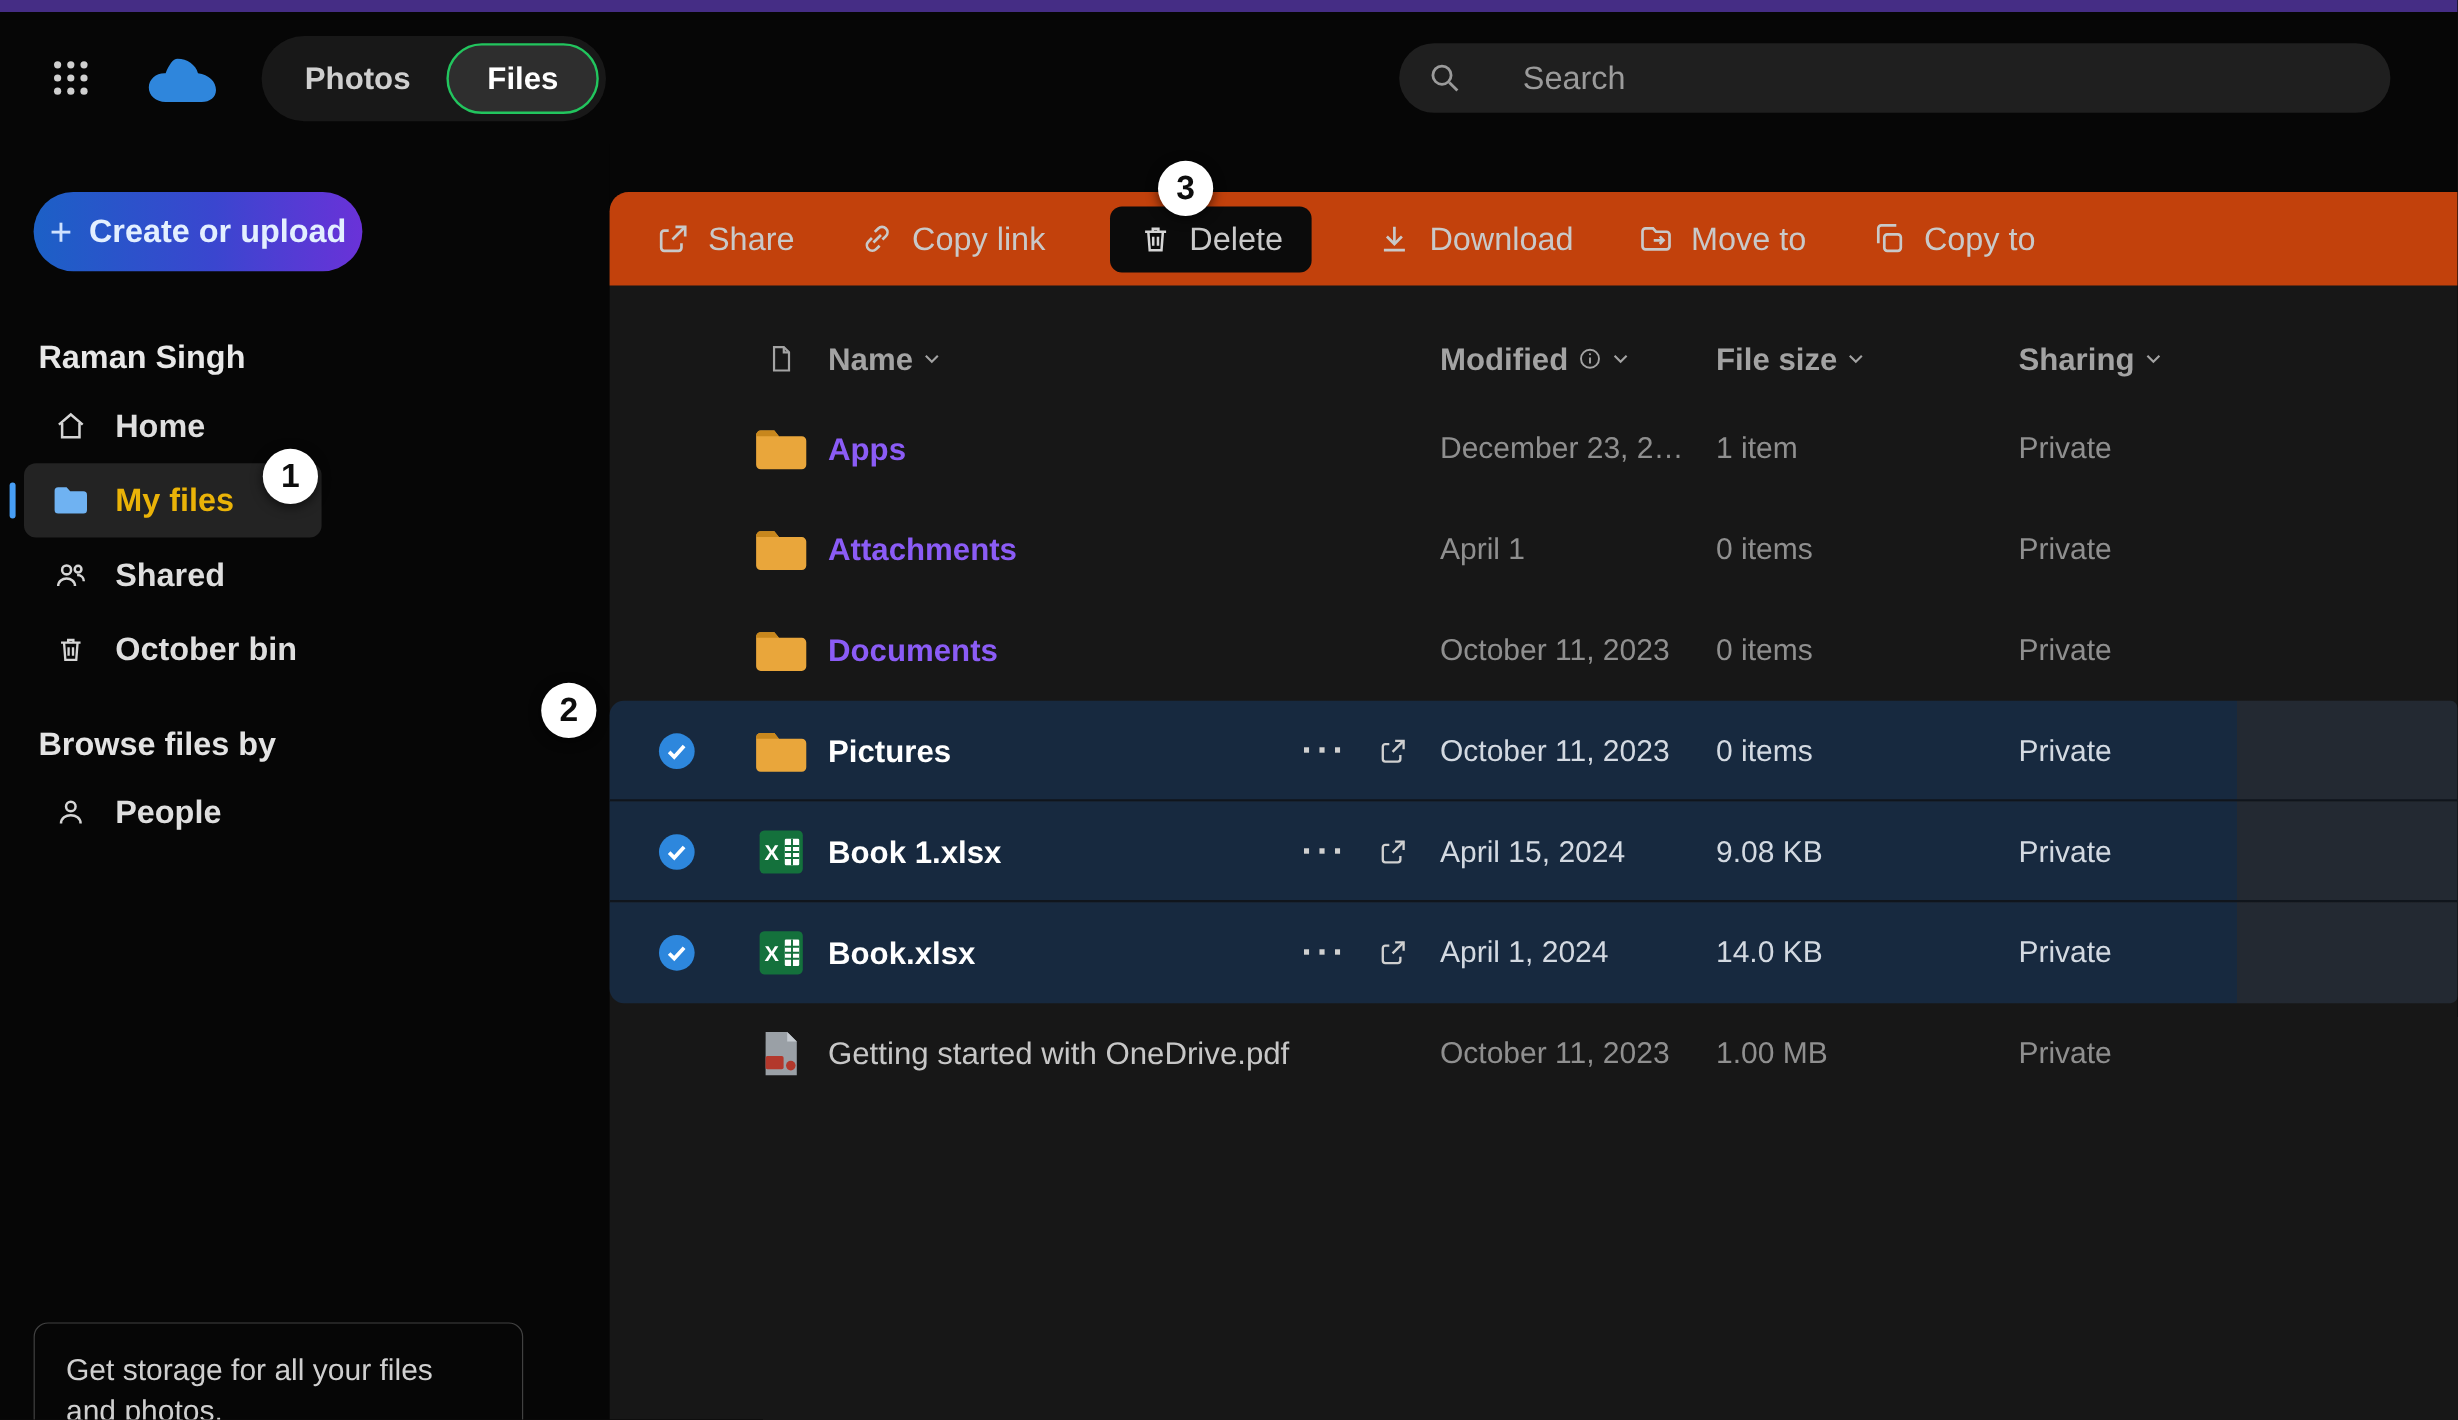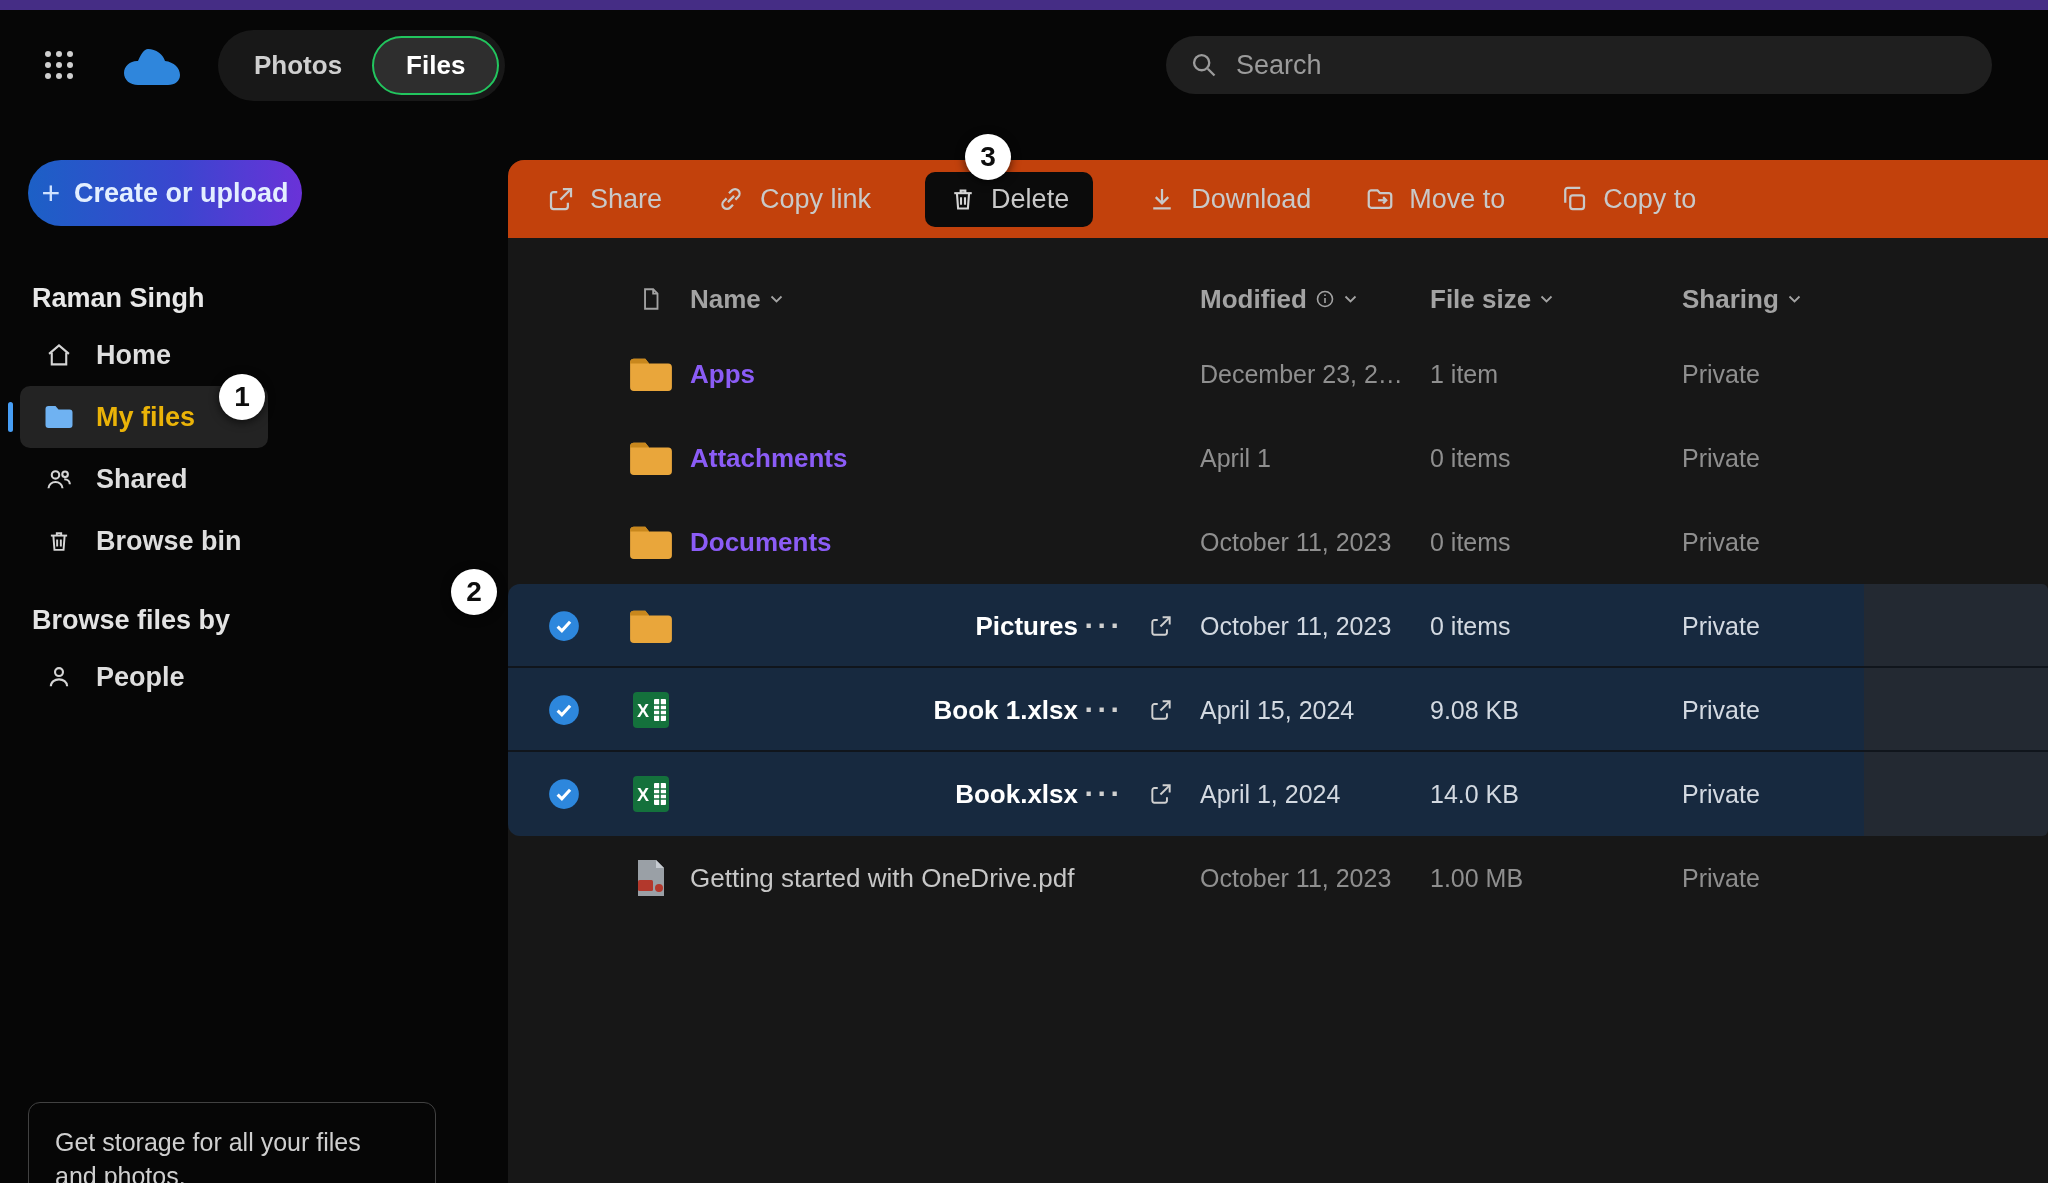--- a/index.html
+++ b/index.html
@@ -16,21 +16,21 @@
   
   .top-strip { position:absolute; top:0; left:0; width:100%; height:10px; background:#452d85; }
 
   
   .header { position:absolute; top:10px; left:0; width:100%; height:110px; display:flex; align-items:center; background:#060606; }
   .waffle { margin-left:44px; cursor:pointer; }
   .cloud-logo { margin-left:48px; cursor:pointer; }
   .tabs { margin-left:32px; display:flex; align-items:center; background:#181818; border-radius:36px; padding:6px; }
   .tab { font-size:26px; font-weight:700; color:#cfcfcf; padding:14px 30px; border-radius:30px; cursor:pointer; }
   .tab.active { background:#2e2e2e; border:2px solid #22c55e; color:#ffffff; padding:12px 32px; }
-  .search-bar { position:absolute; right:56px; top:26px; width:826px; height:58px; background:#1f1f1f; border-radius:29px; display:flex; align-items:center; padding:0 24px; }
+  .search-bar { position:absolute; right:56px; top:26px; width:826px; height:58px; background:#1f1f1f; border-radius:29px; display:flex; align-items:center; padding:0 24px;gap:33px; }
   .search-bar input { flex:1; margin-left:18px; background:transparent; border:none; outline:none; font-size:27px; color:#dddddd; font-family:"Liberation Sans", sans-serif; }
   .search-bar input::placeholder { color:#9b9b9b; }
 
   
   .sidebar { position:absolute; top:120px; left:0; width:508px; bottom:0; background:#060606; }
   .create-btn {
     position:absolute; left:28px; top:40px; width:274px; height:66px;
     border-radius:33px; display:flex; align-items:center; justify-content:center; gap:14px;
     background:linear-gradient(90deg,#1c60c6 0%, #3a46cf 55%, #6a32d8 100%);
     color:#e3efff; font-size:27px; font-weight:600; cursor:pointer;
@@ -65,21 +65,21 @@
   .grid { display:grid; grid-template-columns:112px 62px 396px 52px 62px 230px 252px 1fr; align-items:center; }
   .thead { height:66px; margin-top:28px; }
   .th { display:flex; align-items:center; gap:8px; font-size:26px; font-weight:600; color:#a3a3a3; cursor:pointer; }
   .c-pad { padding-left:8px; }
   .c-center { display:flex; justify-content:center; }
 
   .row { height:84px; font-size:26px; }
   .row .name { color:#8b5cf6; font-weight:600; padding-left:8px; cursor:pointer; }
   .row .meta { color:#8f8f8f; font-size:25px; padding-left:8px; }
   .row.selected { background:linear-gradient(90deg,#17293f 0px,#17293f 1356px,#232932 1356px); }
-  .row.selected .name { color:#ffffff; font-weight:700;text-align:right; }
+  .row.selected .name { color:#ffffff; font-weight:700; }
   .row.selected .meta { color:#d3d9e1; }
   .row.sel-top { border-radius:12px 6px 0 0; box-shadow:inset 0 -2px 0 #10151c; }
   .row.sel-mid { box-shadow:inset 0 -2px 0 #10151c; }
   .row.sel-bottom { border-radius:0 0 6px 12px; }
   .more-dots { font-size:30px; font-weight:700; letter-spacing:3px; color:#d0d0d0; cursor:pointer; }
   .check-cell { display:flex; justify-content:center; cursor:pointer; }
   .rowshare { cursor:pointer; display:flex; justify-content:center; }
 
   
   .badge {
@@ -173,21 +173,21 @@
 
     <div class="nav-item">
       <span class="nav-ic">
         <svg width="26" height="28" viewBox="0 0 24 24" fill="none" stroke="#d5d5d5" stroke-width="1.8">
           <path d="M4.5 7h15"></path>
             <path d="M10 7V4.8h4V7"></path>
             <path d="M6.8 7l1 13.2h8.4L17.2 7"></path>
           <path d="M10.3 10.5v6.5M13.7 10.5v6.5"></path>
         </svg>
       </span>
-      <span>Browse bin</span>
+      <span>October bin</span>
     </div>
 
     <div class="section-label">Browse files by</div>
 
     <div class="nav-item">
       <span class="nav-ic">
         <svg width="28" height="28" viewBox="0 0 24 24" fill="none" stroke="#d5d5d5" stroke-width="1.8">
           <circle cx="12" cy="7.8" r="3.4"></circle>
             <path d="M5 20c0-4 3.5-6 7-6s7 2 7 6"></path>
         </svg>

